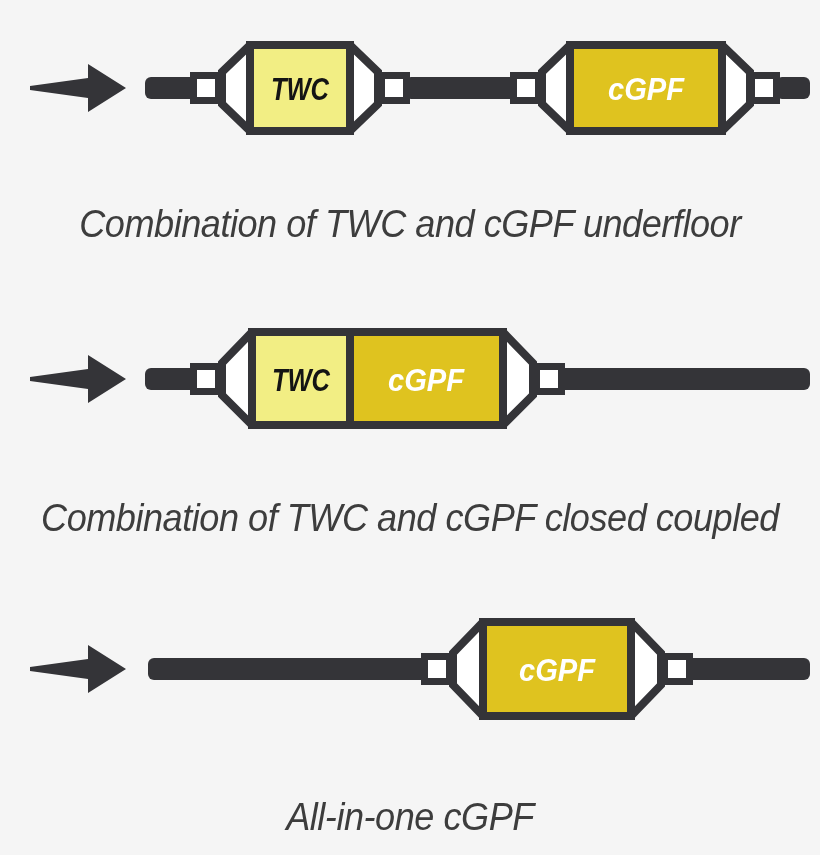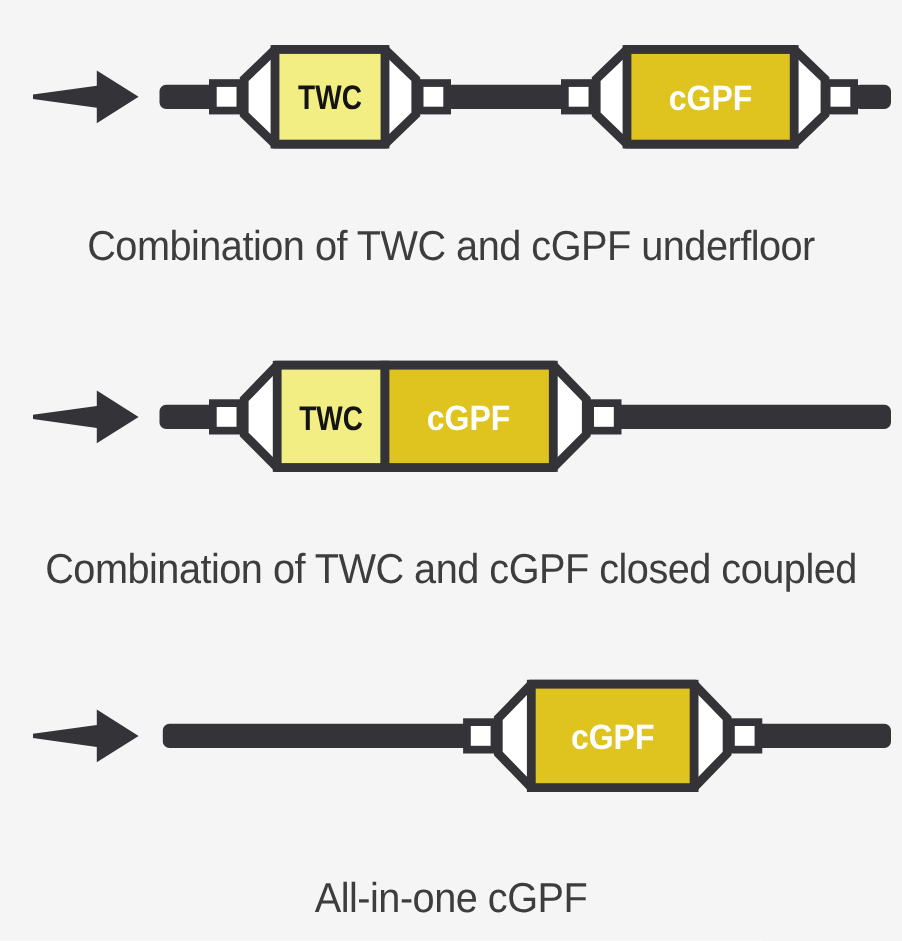--- a/index.html
+++ b/index.html
@@ -11,20 +11,21 @@
     --label-dark:#141414;
     --label-light:#ffffff;
   }
   html,body{margin:0;padding:0;}
   .canvas{
     position:relative;
     width:820px;height:855px;
     background:var(--background);
     font-family:"Liberation Sans",sans-serif;
     overflow:hidden;
+    font-style:italic;
   }
   .diagram{position:absolute;left:0;top:0;}
   .pipe{fill:var(--outline-dark);}
   .arrow{fill:var(--outline-dark);}
   .shell{fill:#ffffff;stroke:var(--outline-dark);stroke-width:8;stroke-linejoin:miter;}
   .conn{fill:#ffffff;stroke:var(--outline-dark);stroke-width:7;}
   .twc{fill:var(--twc-fill);stroke:var(--outline-dark);stroke-width:8;}
   .gpf{fill:var(--cgpf-fill);stroke:var(--outline-dark);stroke-width:8;}
   .unit-label{
     font-family:"Liberation Sans",sans-serif;

